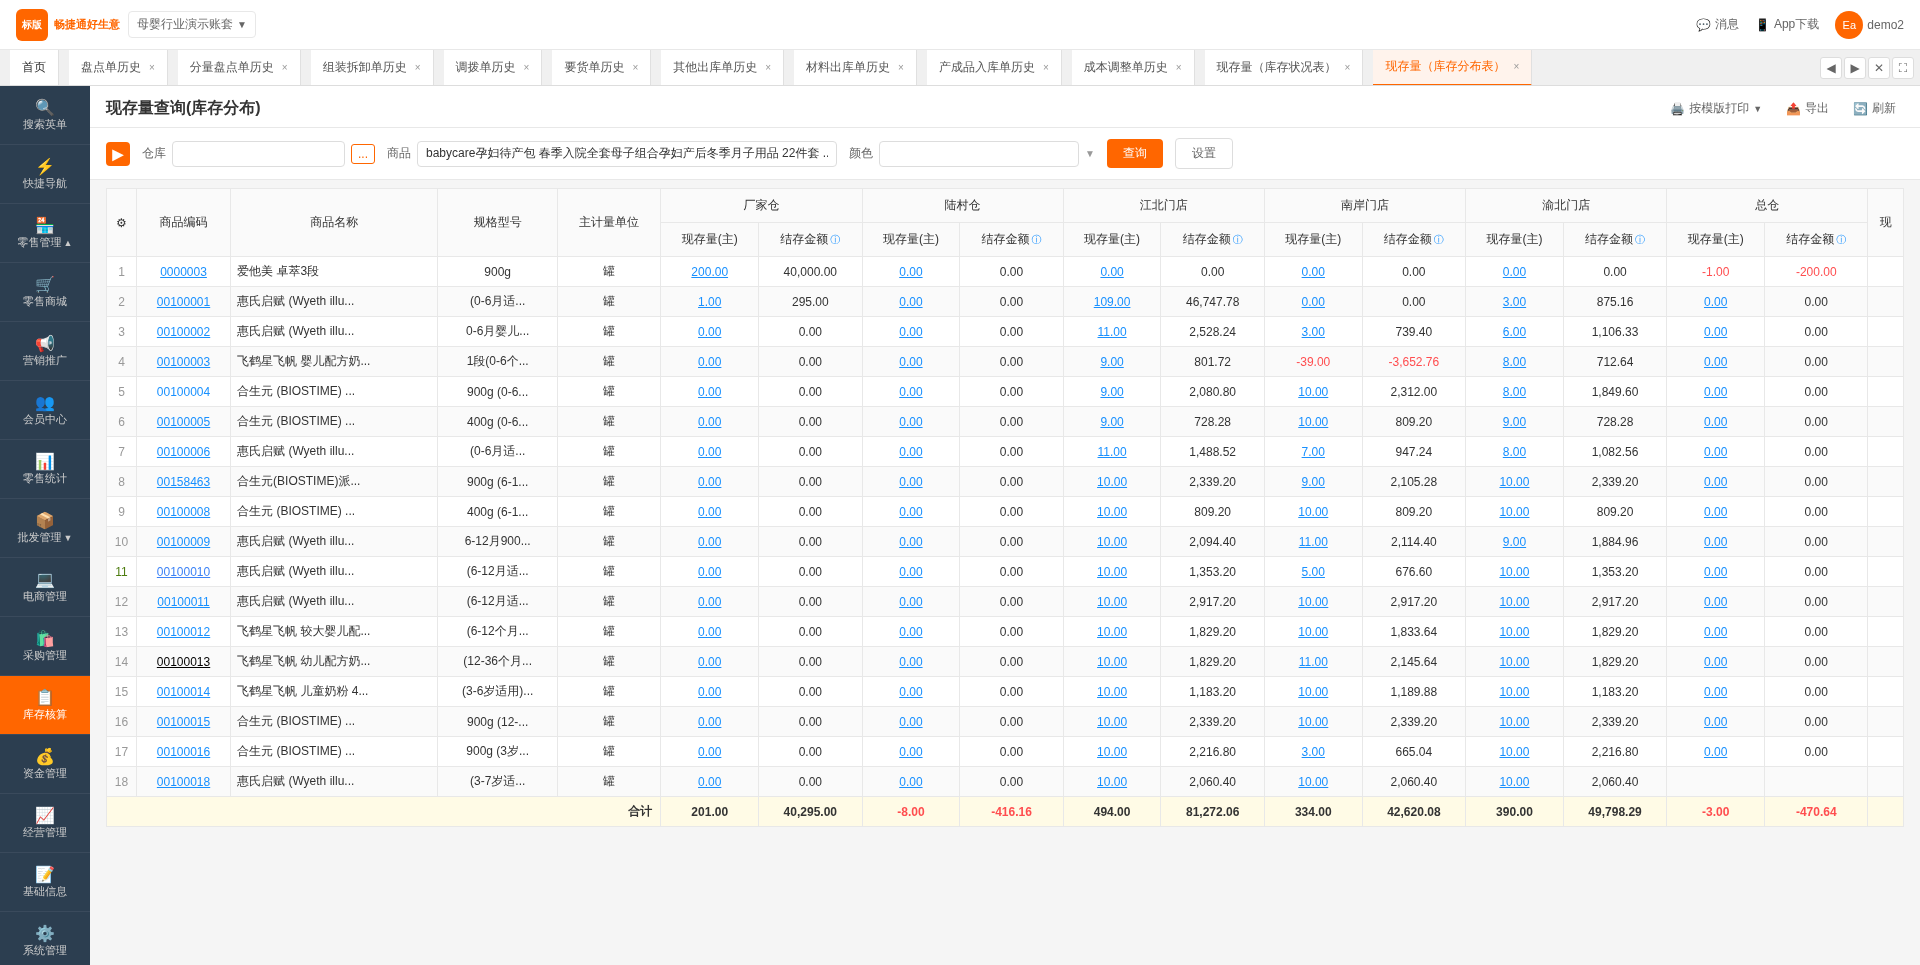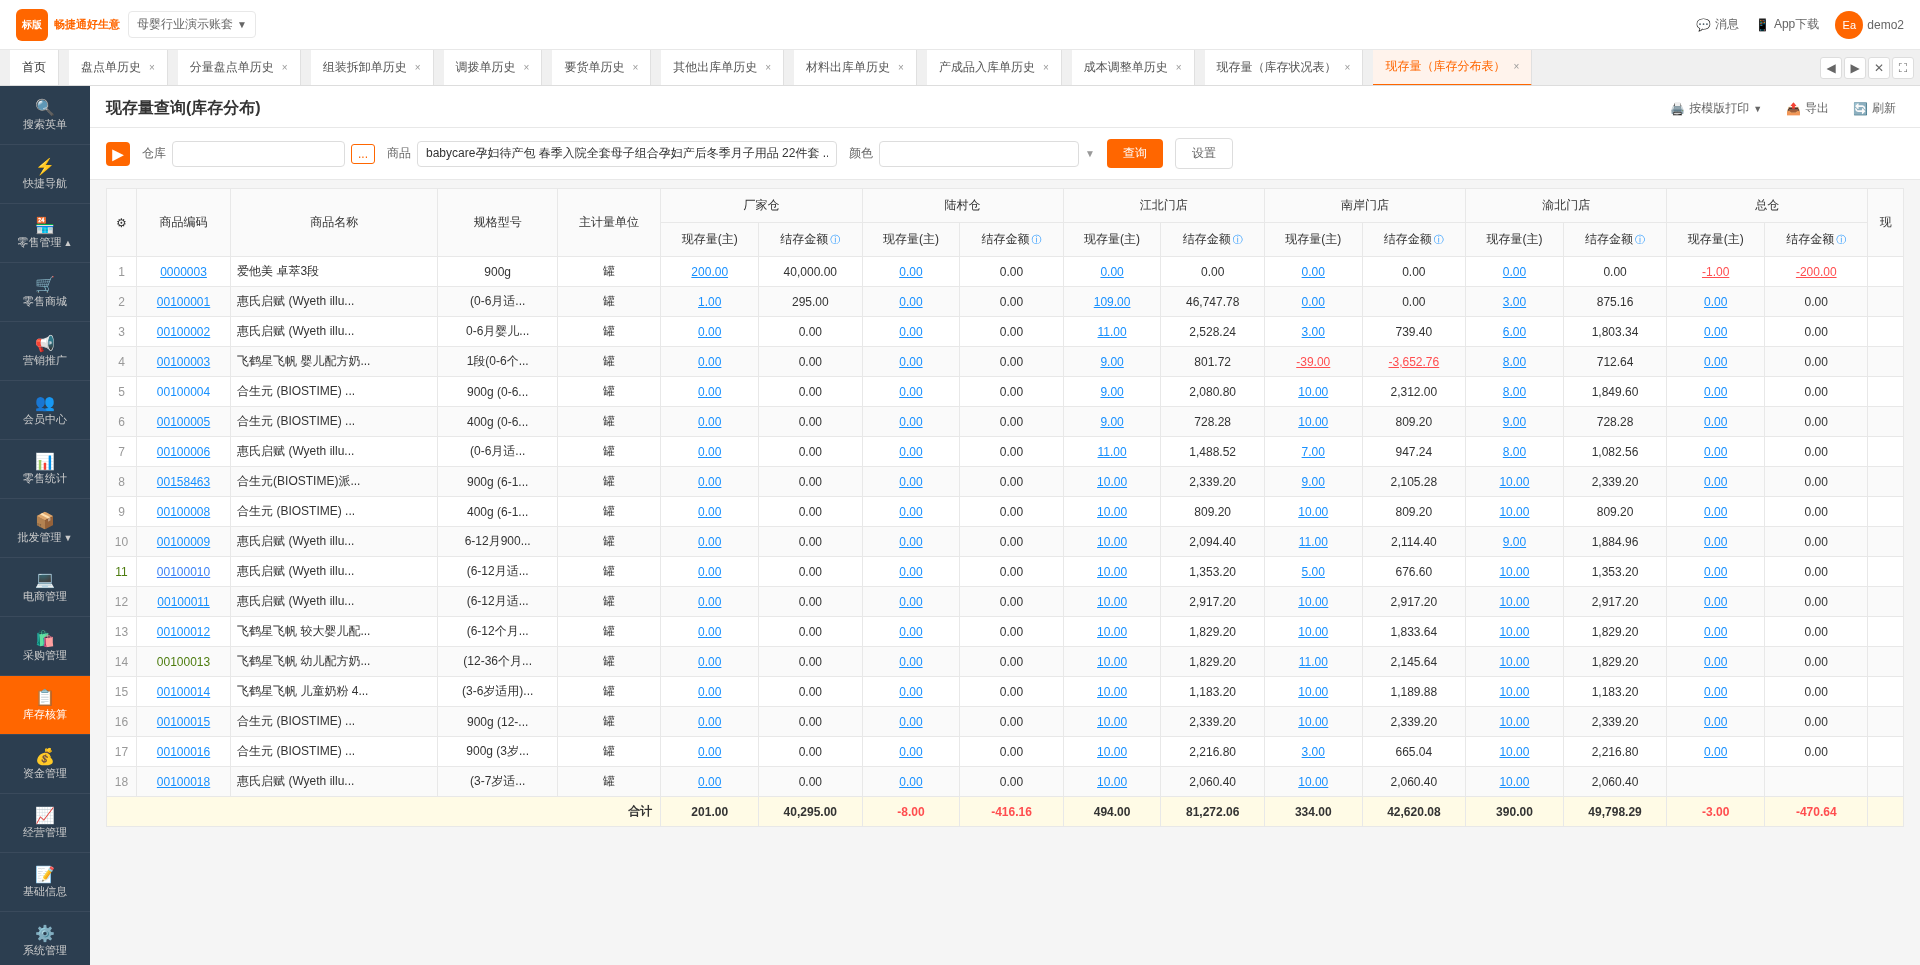--- a/index.html
+++ b/index.html
@@ -53,21 +53,21 @@
     .orange-arrow { width: 24px; height: 24px; background: #ff6600; color: white; border-radius: 4px; display: flex; align-items: center; justify-content: center; cursor: pointer; font-size: 14px; font-weight: bold; }
     .ellipsis-btn { color: #ff6600; cursor: pointer; border: 1px solid #ff6600; border-radius: 3px; padding: 2px 6px; font-size: 12px; }
     
     
     .table-container { flex: 1; overflow: auto; padding: 8px 16px; background: #f5f5f5; }
     .data-table { width: 100%; border-collapse: collapse; background: #fff; font-size: 12px; }
     .data-table th { background: #fafafa; border: 1px solid #e8e8e8; padding: 8px 6px; text-align: center; color: #333; font-weight: normal; white-space: nowrap; }
     .data-table td { border: 1px solid #e8e8e8; padding: 6px; text-align: center; white-space: nowrap; color: #333; }
     .data-table tr:nth-child(even) td { background: #fafafa; }
     .data-table .num-link { color: #1890ff; text-decoration: underline; cursor: pointer; }
-    .data-table .num-red { color: #ff4d4f; text-decoration: underline; }
+    .data-table .num-red { color: #ff4d4f; }
     .data-table .num-normal { color: #333; }
     .summary-row td { background: #fffbe6 !important; font-weight: bold; }
     
     
     .col-group-header { background: #e6f7ff; text-align: center; font-weight: normal; color: #333; }
     
     
     ::-webkit-scrollbar { width: 6px; height: 6px; }
     ::-webkit-scrollbar-track { background: #f1f1f1; }
     ::-webkit-scrollbar-thumb { background: #ccc; border-radius: 3px; }
@@ -358,21 +358,21 @@
     <td>罐</td>
     <td class="num-link">0.00</td>
     <td>0.00</td>
     <td class="num-link">0.00</td>
     <td>0.00</td>
     <td class="num-link">11.00</td>
     <td>2,528.24</td>
     <td class="num-link">3.00</td>
     <td class="num-normal">739.40</td>
     <td class="num-link">6.00</td>
-    <td>1,803.34</td>
+    <td>1,106.33</td>
     <td class="num-link">0.00</td>
     <td class="num-normal">0.00</td>
     <td></td>
   </tr>
             <tr style="background: rgb(255, 243, 236);">
     <td style="color:#999;">4</td>
     <td style="color:#1890ff;text-decoration:underline;cursor:pointer;">00100003</td>
     <td style="text-align:left;">飞鹤星飞帆 婴儿配方奶...</td>
     <td>1段(0-6个...</td>
     <td>罐</td>
@@ -565,21 +565,21 @@
     <td class="num-link">10.00</td>
     <td class="num-normal">1,833.64</td>
     <td class="num-link">10.00</td>
     <td>1,829.20</td>
     <td class="num-link">0.00</td>
     <td class="num-normal">0.00</td>
     <td></td>
   </tr>
             <tr>
     <td style="color:#999;">14</td>
-    <td style="color:#4d7c0f;cursor:pointer;">00100013</td>
+    <td style="color:#000000;text-decoration:underline;cursor:pointer;">00100013</td>
     <td style="text-align:left;">飞鹤星飞帆 幼儿配方奶...</td>
     <td>(12-36个月...</td>
     <td>罐</td>
     <td class="num-link">0.00</td>
     <td>0.00</td>
     <td class="num-link">0.00</td>
     <td>0.00</td>
     <td class="num-link">10.00</td>
     <td>1,829.20</td>
     <td class="num-link">11.00</td>

